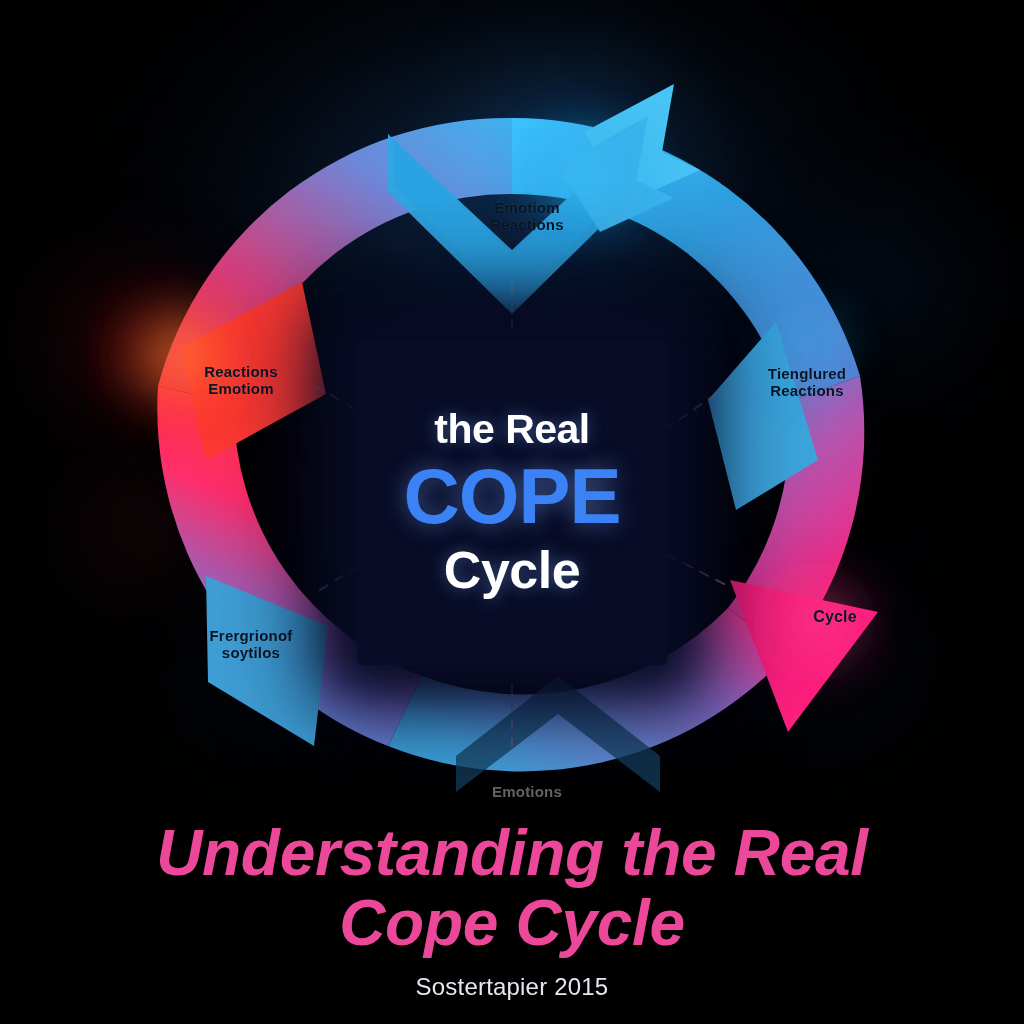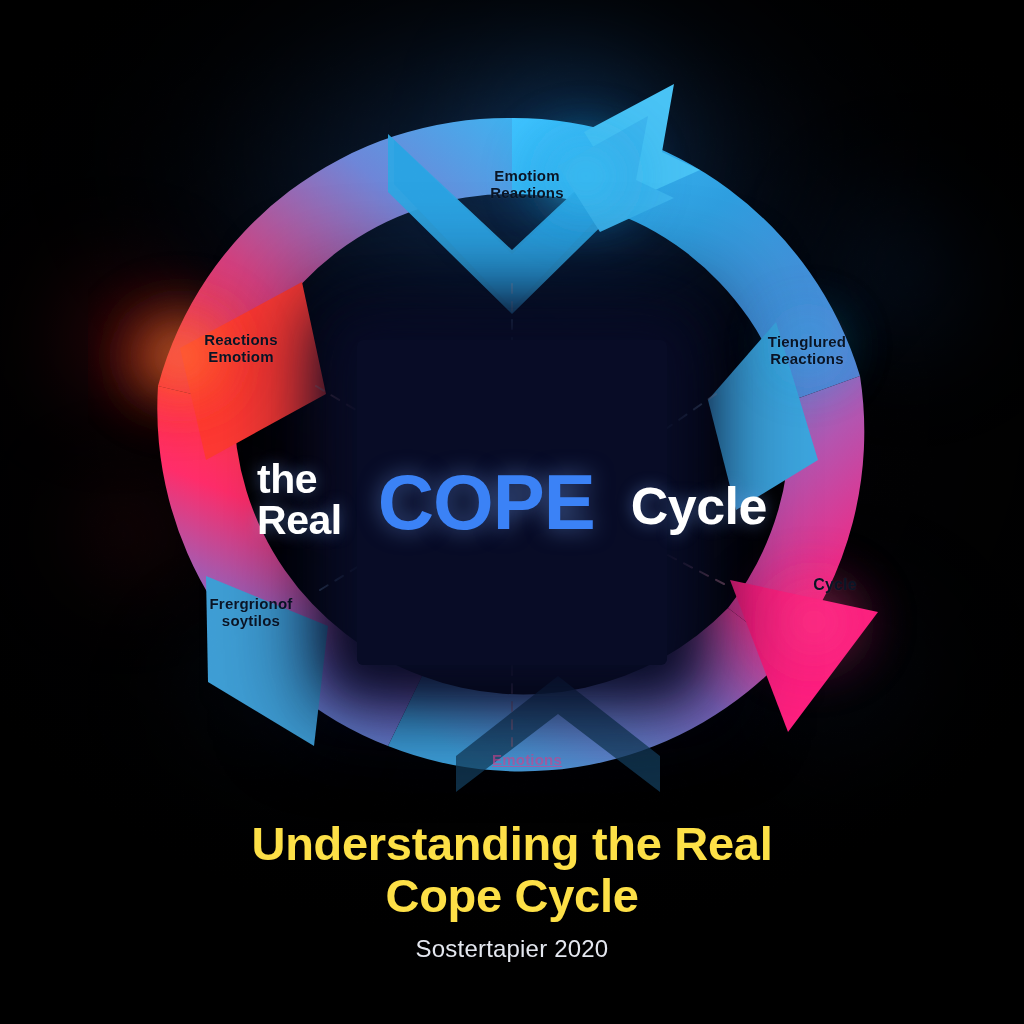--- a/index.html
+++ b/index.html
@@ -26,61 +26,62 @@
 
   
   #ringwrap{position:absolute;left:88px;top:56px;width:848px;height:790px;}
   #ringsvg{position:absolute;inset:0;width:100%;height:100%;}
 
   
   .center-card{
     position:absolute;left:357px;top:340px;width:310px;height:325px;
     background:#080c26;
     box-shadow:0 0 50px 26px #080c26, 0 0 90px 50px rgba(8,12,38,.75);
-    display:flex;align-items:center;justify-content:center;
+    display:flex;flex-direction:column;align-items:center;justify-content:center;
     border-radius:6px;
-    gap:36px;
   }
   .cc-line1{
     color:#fff;font-size:41px;font-weight:bold;letter-spacing:-.5px;
     line-height:1;margin-bottom:6px;text-shadow:0 0 16px rgba(120,170,255,.45);
   }
   .cc-line2{
     color:#3b82f6;font-size:78px;font-weight:bold;letter-spacing:-1px;
     line-height:1.04;text-shadow:0 0 22px rgba(120,170,255,.5);
   }
   .cc-line3{
     color:#fff;font-size:52px;font-weight:bold;letter-spacing:-.5px;
     line-height:1;margin-top:6px;text-shadow:0 0 16px rgba(120,170,255,.45);
   }
 
   
   .stage-label{
     position:absolute;text-align:center;line-height:1.12;
     font-weight:600;font-size:15px;letter-spacing:.2px;
     pointer-events:none;
+    margin-top:32px;
   }
   .stage-label span{display:block;}
   .sl-dark{color:#0a1526;text-shadow:0 0 2px rgba(255,255,255,.10);}
-  .sl-faint{color:#ec4899;opacity:.62;text-decoration:underline;}
+  .sl-faint{color:#a3a3a3;opacity:.62;}
 
   #lbl-top{left:432px;top:168px;width:190px;}
   #lbl-right{left:722px;top:334px;width:170px;}
   #lbl-pink{left:760px;top:576px;width:150px;font-size:16px;}
   #lbl-bottom{left:432px;top:752px;width:190px;}
   #lbl-bleft{left:156px;top:596px;width:190px;}
   #lbl-left{left:146px;top:332px;width:190px;}
 
   
   .caption{
     position:absolute;left:0;right:0;top:818px;text-align:center;
   }
   .cap-line{
-    color:#fde047;font-weight:bold;font-size:47px;line-height:1.1;
+    color:#ec4899;font-weight:bold;font-size:64px;line-height:1.1;
     letter-spacing:-.3px;
+    font-style:italic;
   }
   .cap-sub{
     color:#e4e7ef;font-size:24px;font-weight:400;margin-top:14px;letter-spacing:.2px;
   }
 </style>
 </head>
 <body>
 
 <div id="stage">
 
@@ -267,16 +268,16 @@
 
   <div class="center-card">
     <div class="cc-line1">the Real</div>
     <div class="cc-line2">COPE</div>
     <div class="cc-line3">Cycle</div>
   </div>
 
   <div class="caption">
     <div class="cap-line">Understanding the Real</div>
     <div class="cap-line">Cope Cycle</div>
-    <div class="cap-sub">Sostertapier 2020</div>
+    <div class="cap-sub">Sostertapier 2015</div>
   </div>
 
 </div>
 
 </body></html>

